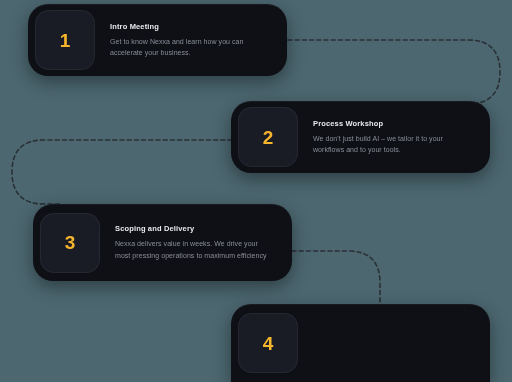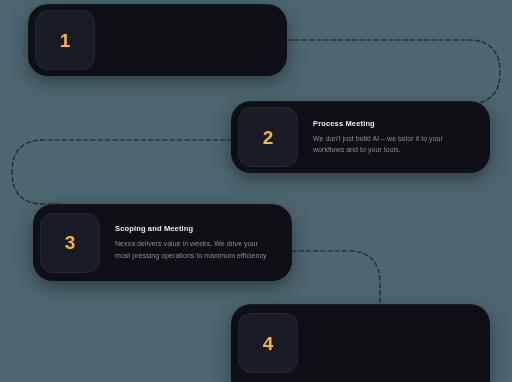--- a/index.html
+++ b/index.html
@@ -90,38 +90,42 @@
 
     <path d="M 232 140 L 44 140 Q 12 140 12 172 Q 12 204 44 204 L 60 204" fill="none" stroke="#2A3036" stroke-width="1.6" stroke-dasharray="4 3.2" stroke-linecap="round"></path>
 
     <path d="M 292 251 L 348 251 Q 380 251 380 283 L 380 312" fill="none" stroke="#2A3036" stroke-width="1.6" stroke-dasharray="4 3.2" stroke-linecap="round"></path>
   </svg>
 
   <div class="step-card" id="card-1">
     <div class="num-box">
       <span>1</span>
     </div>
+    <div class="card-text">
+      <div class="card-title">Intro Meeting</div>
+      <div class="card-desc">Get to know Nexxa and learn how you can accelerate your business.</div>
+    </div>
   </div>
 
   <div class="step-card" id="card-2">
     <div class="num-box">
       <span>2</span>
     </div>
     <div class="card-text">
-      <div class="card-title">Process Meeting</div>
+      <div class="card-title">Process Workshop</div>
       <div class="card-desc">We don't just build AI – we tailor it to your workflows and to your tools.</div>
     </div>
   </div>
 
   <div class="step-card" id="card-3">
     <div class="num-box">
       <span>3</span>
     </div>
     <div class="card-text">
-      <div class="card-title">Scoping and Meeting</div>
+      <div class="card-title">Scoping and Delivery</div>
       <div class="card-desc">Nexxa delivers value in weeks. We drive your most pressing operations to maximum efficiency</div>
     </div>
   </div>
 
   <div class="step-card" id="card-4">
     <div class="num-box">
       <span>4</span>
     </div>
   </div>
 

